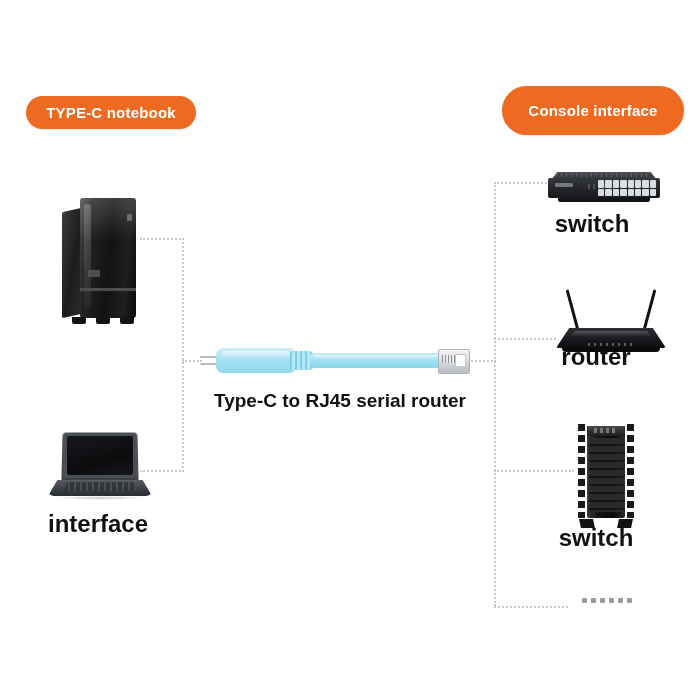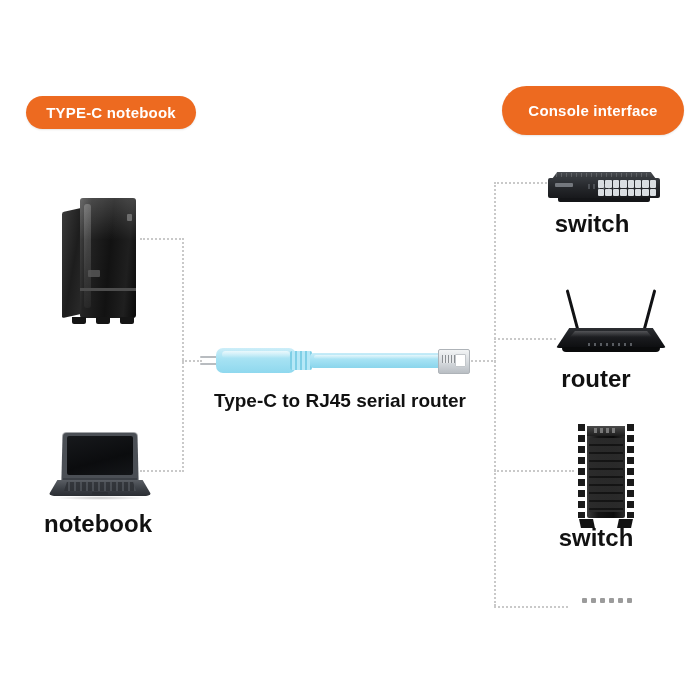--- a/index.html
+++ b/index.html
@@ -68,21 +68,21 @@
   .dev-label {
     position: absolute;
     font-weight: bold;
     color: #111111;
     text-align: center;
     white-space: nowrap;
   }
   #label-desktop  { left: 0px;   top: 306px; width: 192px; font-size: 24px; }
   #label-notebook { left: 0px;   top: 510px; width: 196px; font-size: 24px; }
   #label-switch   { left: 488px; top: 210px; width: 208px; font-size: 24px; }
-  #label-router   { left: 492px; top: 365px; width: 208px; font-size: 24px; }
+  #label-router   { left: 492px; top: 343px; width: 208px; font-size: 24px; }
   #label-server   { left: 492px; top: 524px; width: 208px; font-size: 24px; }
 
   #label-cable {
     position: absolute;
     left: 180px;
     top: 390px;
     width: 320px;
     text-align: center;
     font-size: 19px;
     font-weight: bold;
@@ -356,21 +356,21 @@
 
   <div id="notebook">
     <div class="lid"></div>
     <div class="screen"></div>
     <div class="hinge"></div>
     <div class="base"></div>
     <div class="keys"></div>
     <div class="touch"></div>
     <div class="shadow"></div>
   </div>
-  <div class="dev-label" id="label-notebook">notebook</div>
+  <div class="dev-label" id="label-notebook">interface</div>
 
   <div id="cable">
     <div class="prong a"></div>
     <div class="prong b"></div>
     <div class="typec"></div>
     <div class="ribs"></div>
     <div class="flat"></div>
     <div class="rj45">
       <div class="goldpins"></div>
       <div class="clip"></div>

